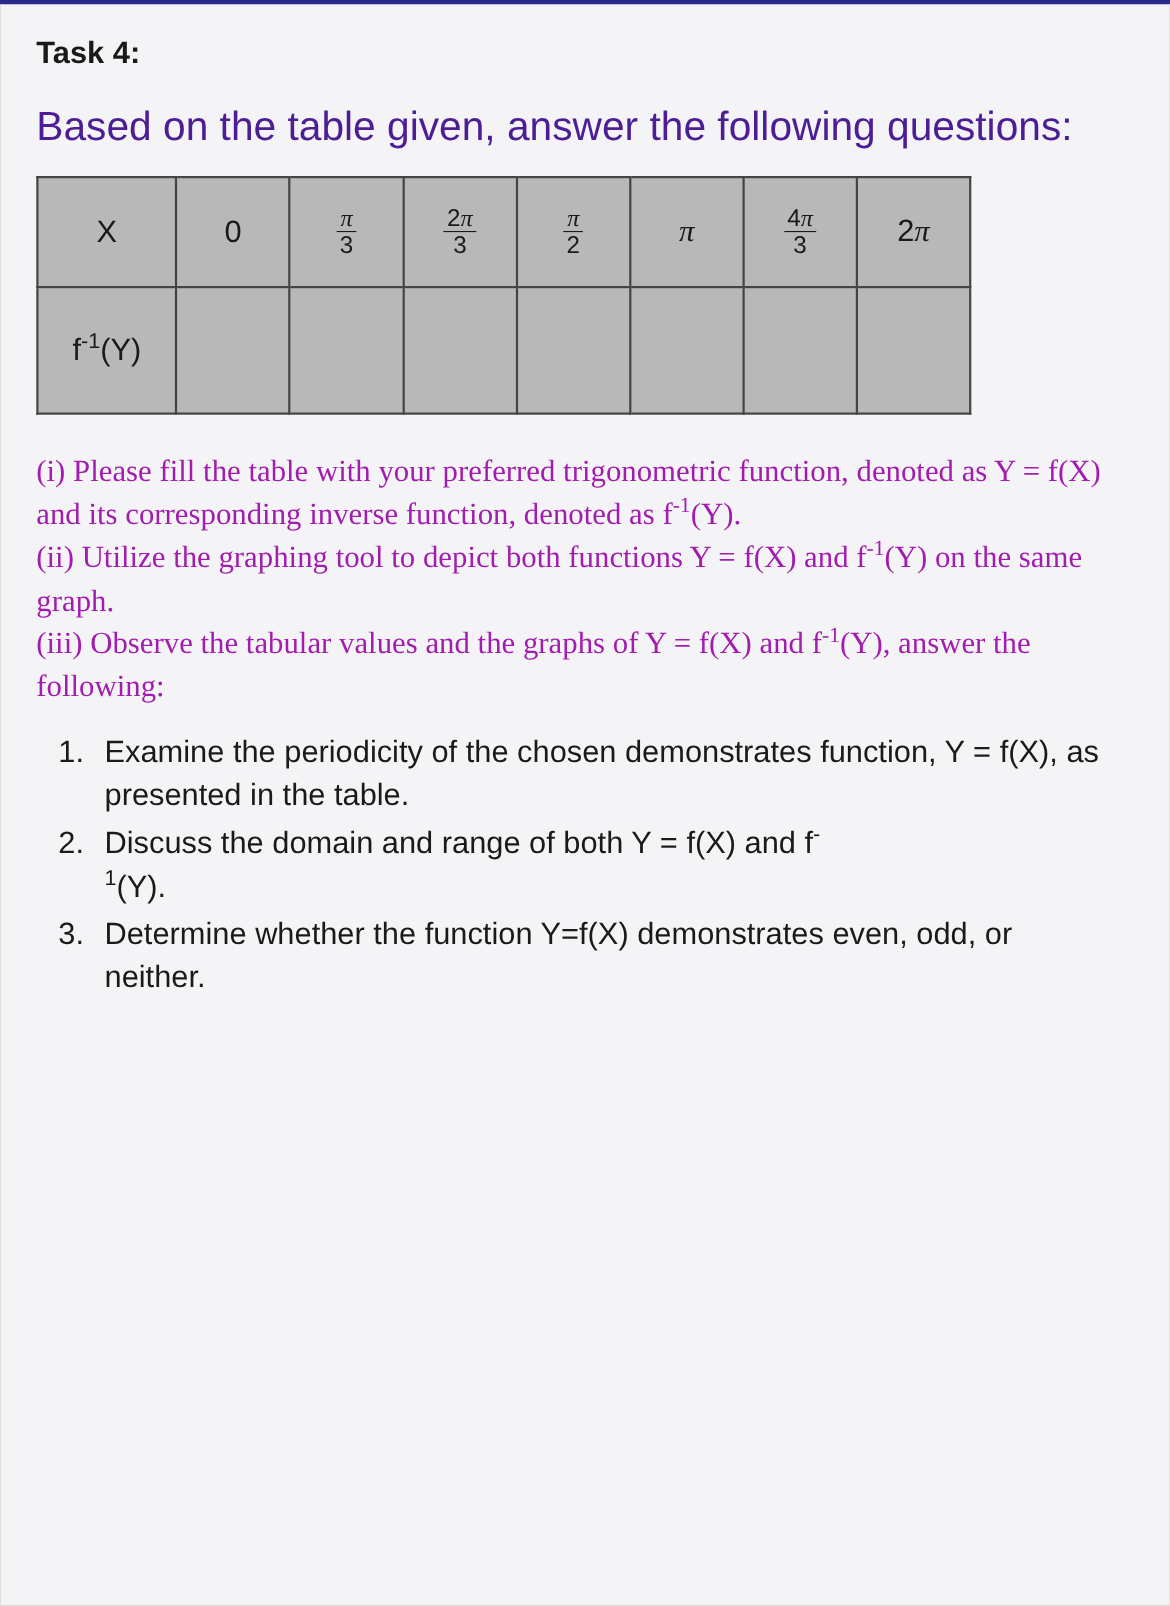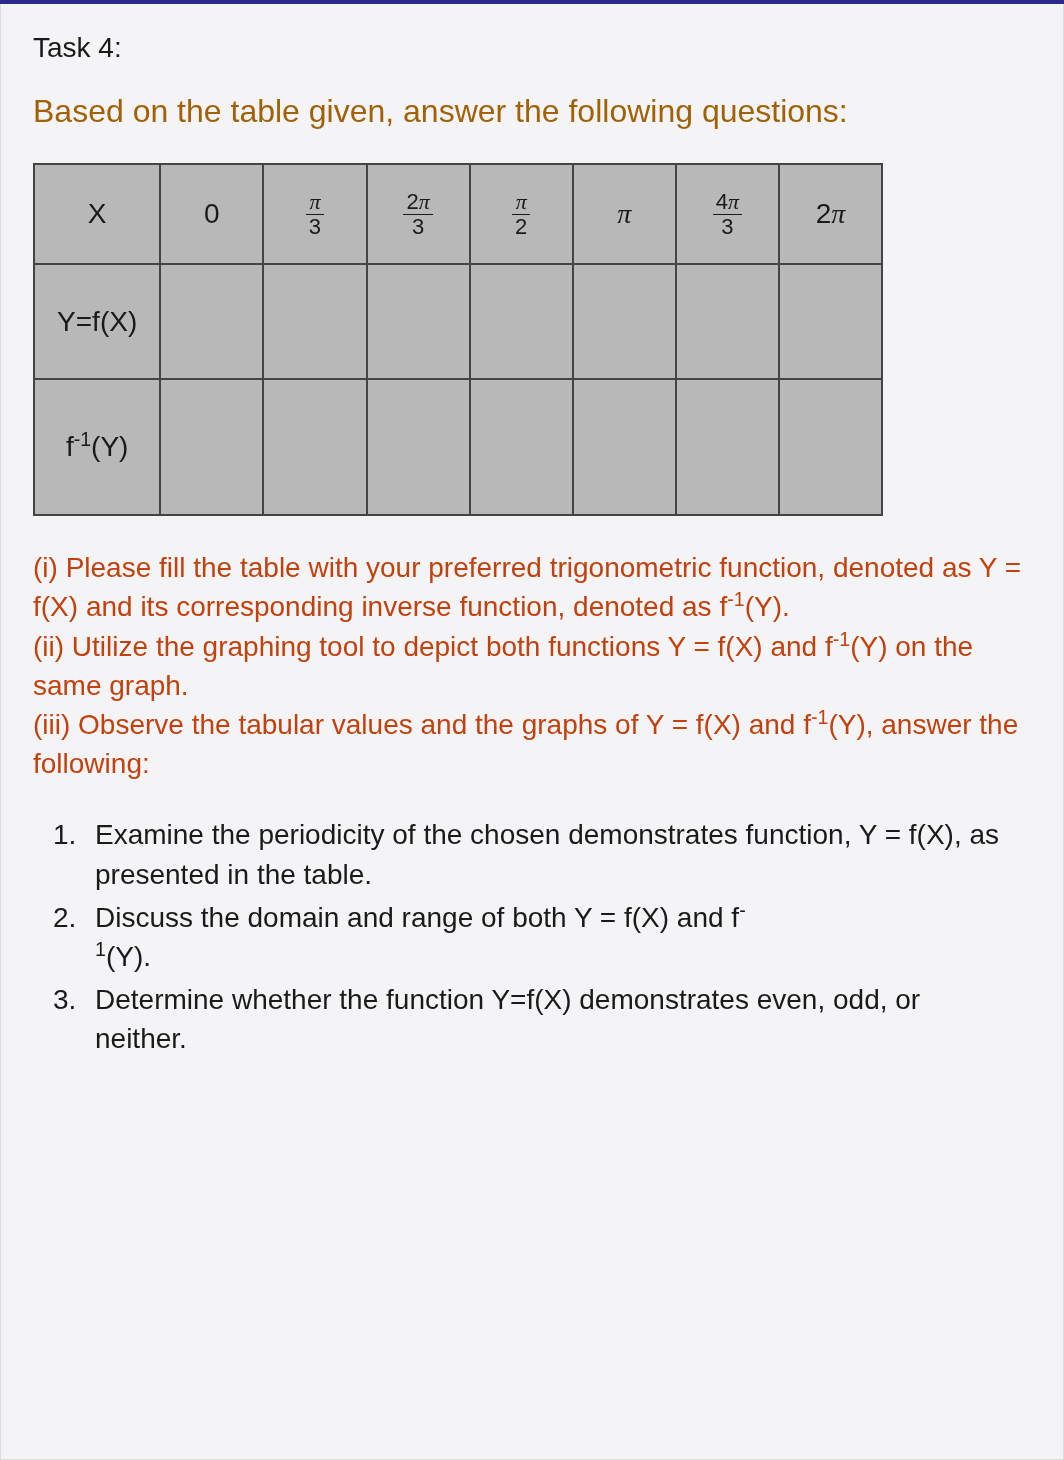--- a/index.html
+++ b/index.html
@@ -17,30 +17,30 @@
     }
     .container {
       background: #f4f4f6;
       padding: 28px 32px;
       border: 1px solid #ddd;
       border-top: none;
       width: 100%;
       height: 100%;
     }
     .task-title {
-      font-weight: normal;
+      font-weight: bold;
       font-size: 28px;
       color: #1a1a1a;
       margin-bottom: 26px;
     }
     .intro-text {
-      font-size: 32px;
-      color: #a16207;
+      font-size: 37px;
+      color: #4c1d95;
       line-height: 1.35;
-      margin-bottom: 30px;
+      margin-bottom: 20px;
     }
     .data-table {
       border-collapse: collapse;
       width: 850px;
       margin-bottom: 32px;
     }
     .data-table td {
       border: 2px solid #444;
       background: #b8b8b8;
       text-align: center;
@@ -80,23 +80,24 @@
       display: block;
       padding: 0 3px;
       line-height: 1.1;
     }
     .pi-italic {
       font-style: italic;
       font-family: 'Times New Roman', serif;
     }
     .question-block {
       font-size: 28px;
-      color: #c2410c;
+      color: #a21caf;
       line-height: 1.4;
-      margin-bottom: 32px;
+      margin-bottom: 20px;
+      font-family: Liberation Serif, serif;
     }
     .sup {
       font-size: 0.7em;
       vertical-align: super;
       line-height: 0;
     }
     .ordered-list {
       list-style: none;
       padding-left: 62px;
       font-size: 28px;
@@ -128,30 +129,20 @@
       <td>X</td>
       <td>0</td>
       <td><span class="frac"><span class="num"><span class="pi-italic">π</span></span><span class="den">3</span></span></td>
       <td><span class="frac"><span class="num">2<span class="pi-italic">π</span></span><span class="den">3</span></span></td>
       <td><span class="frac"><span class="num"><span class="pi-italic">π</span></span><span class="den">2</span></span></td>
       <td><span class="pi-italic">π</span></td>
       <td><span class="frac"><span class="num">4<span class="pi-italic">π</span></span><span class="den">3</span></span></td>
       <td>2<span class="pi-italic">π</span></td>
     </tr>
     <tr>
-      <td>Y=f(X)</td>
-      <td></td>
-      <td></td>
-      <td></td>
-      <td></td>
-      <td></td>
-      <td></td>
-      <td></td>
-    </tr>
-    <tr>
       <td>f<span class="sup">-1</span>(Y)</td>
       <td></td>
       <td></td>
       <td></td>
       <td></td>
       <td></td>
       <td></td>
       <td></td>
     </tr>
   </tbody>

